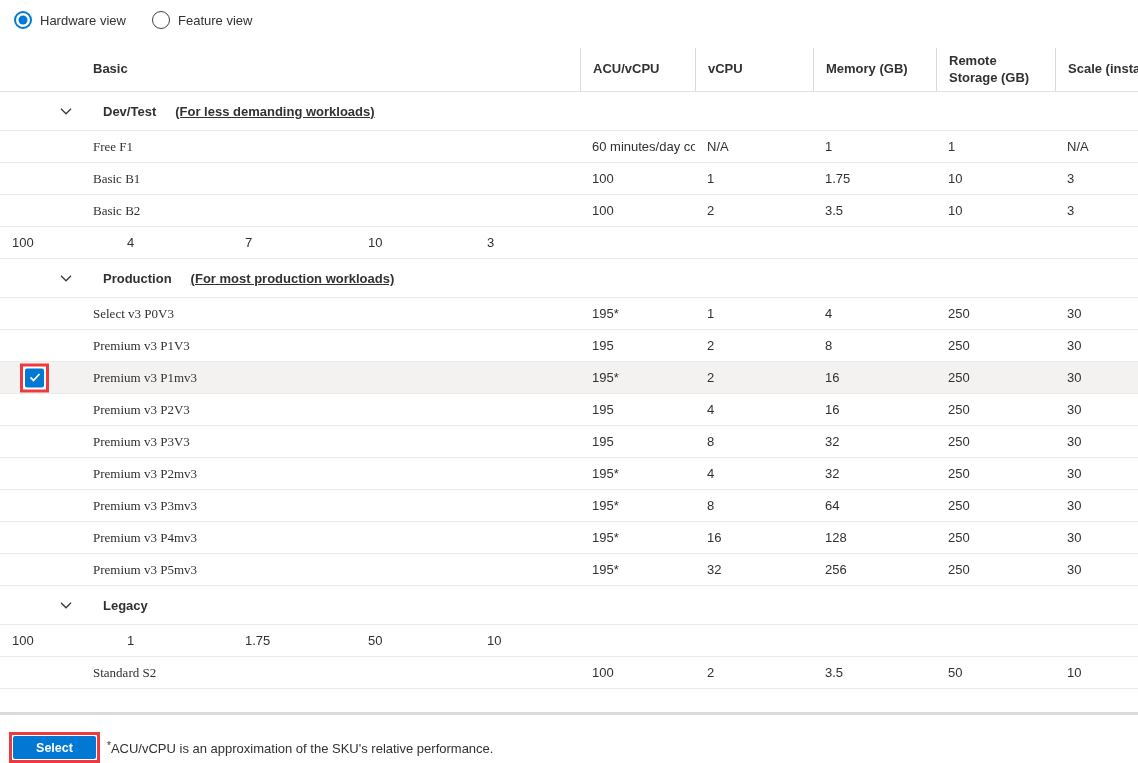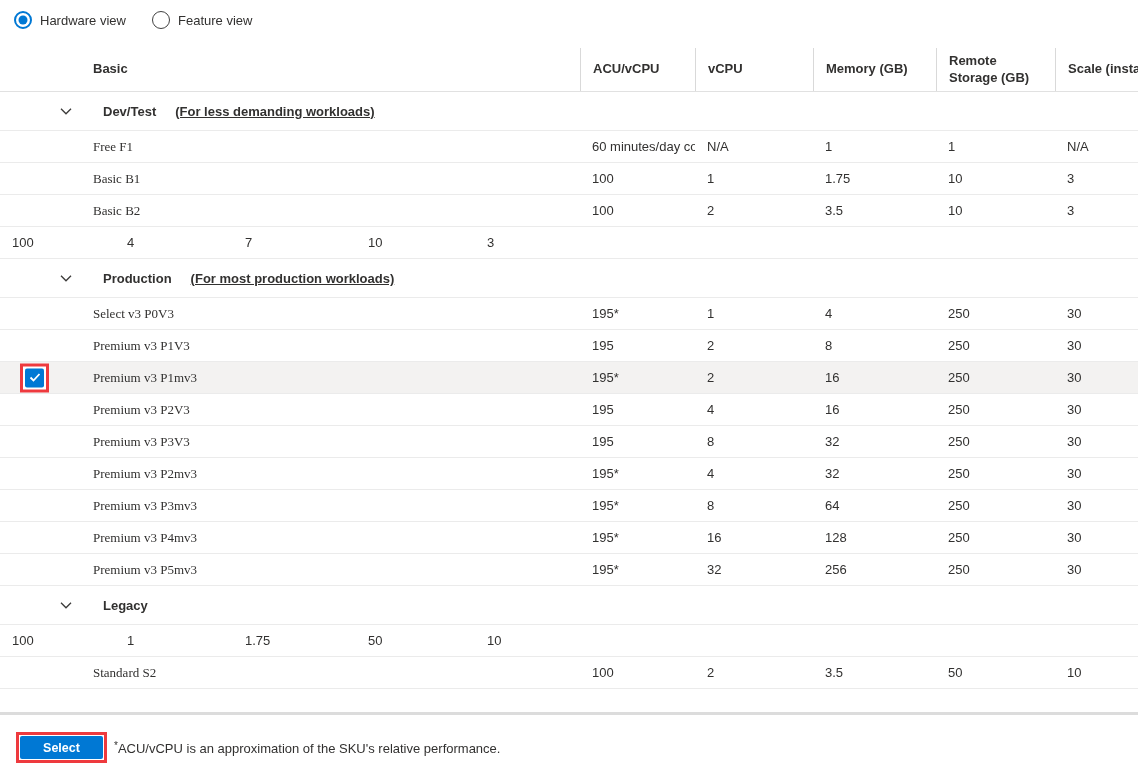--- a/index.html
+++ b/index.html
@@ -50,21 +50,21 @@
   .cell.col-name{padding-left:93px;position:relative;overflow:visible;font-family:Liberation Serif, serif;}
 
   .cb-annotation{position:absolute;left:20px;top:50%;transform:translateY(-50%);
     border:3px solid var(--annotation);background:#fff;padding:2px;display:inline-flex;line-height:0;}
   .checkbox{width:19px;height:19px;background:var(--accent);border-radius:2px;
     display:inline-flex;align-items:center;justify-content:center;}
 
   
   .scroll-line{position:absolute;left:0;top:712px;width:1138px;height:3px;background:#dcdcdc;}
   .footer{position:absolute;left:4px;top:732px;display:flex;align-items:flex-start;}
-  .btn-annotation{border:3px solid var(--annotation);padding:1px;margin-left:12px;
+  .btn-annotation{border:3px solid var(--annotation);padding:1px;margin-left:5px;
     display:inline-flex;line-height:0;}
   .select-btn{width:83px;height:23px;background:var(--accent);color:#fff;border:none;
     border-radius:2px;font-family:inherit;font-size:12.5px;font-weight:bold;cursor:pointer;}
   .footnote{margin-left:7px;padding-top:9px;font-size:13px;}
   .footnote sup{font-size:10px;vertical-align:top;line-height:1;}
 </style>
 </head>
 <body>
 
 <div class="view-toggle">

